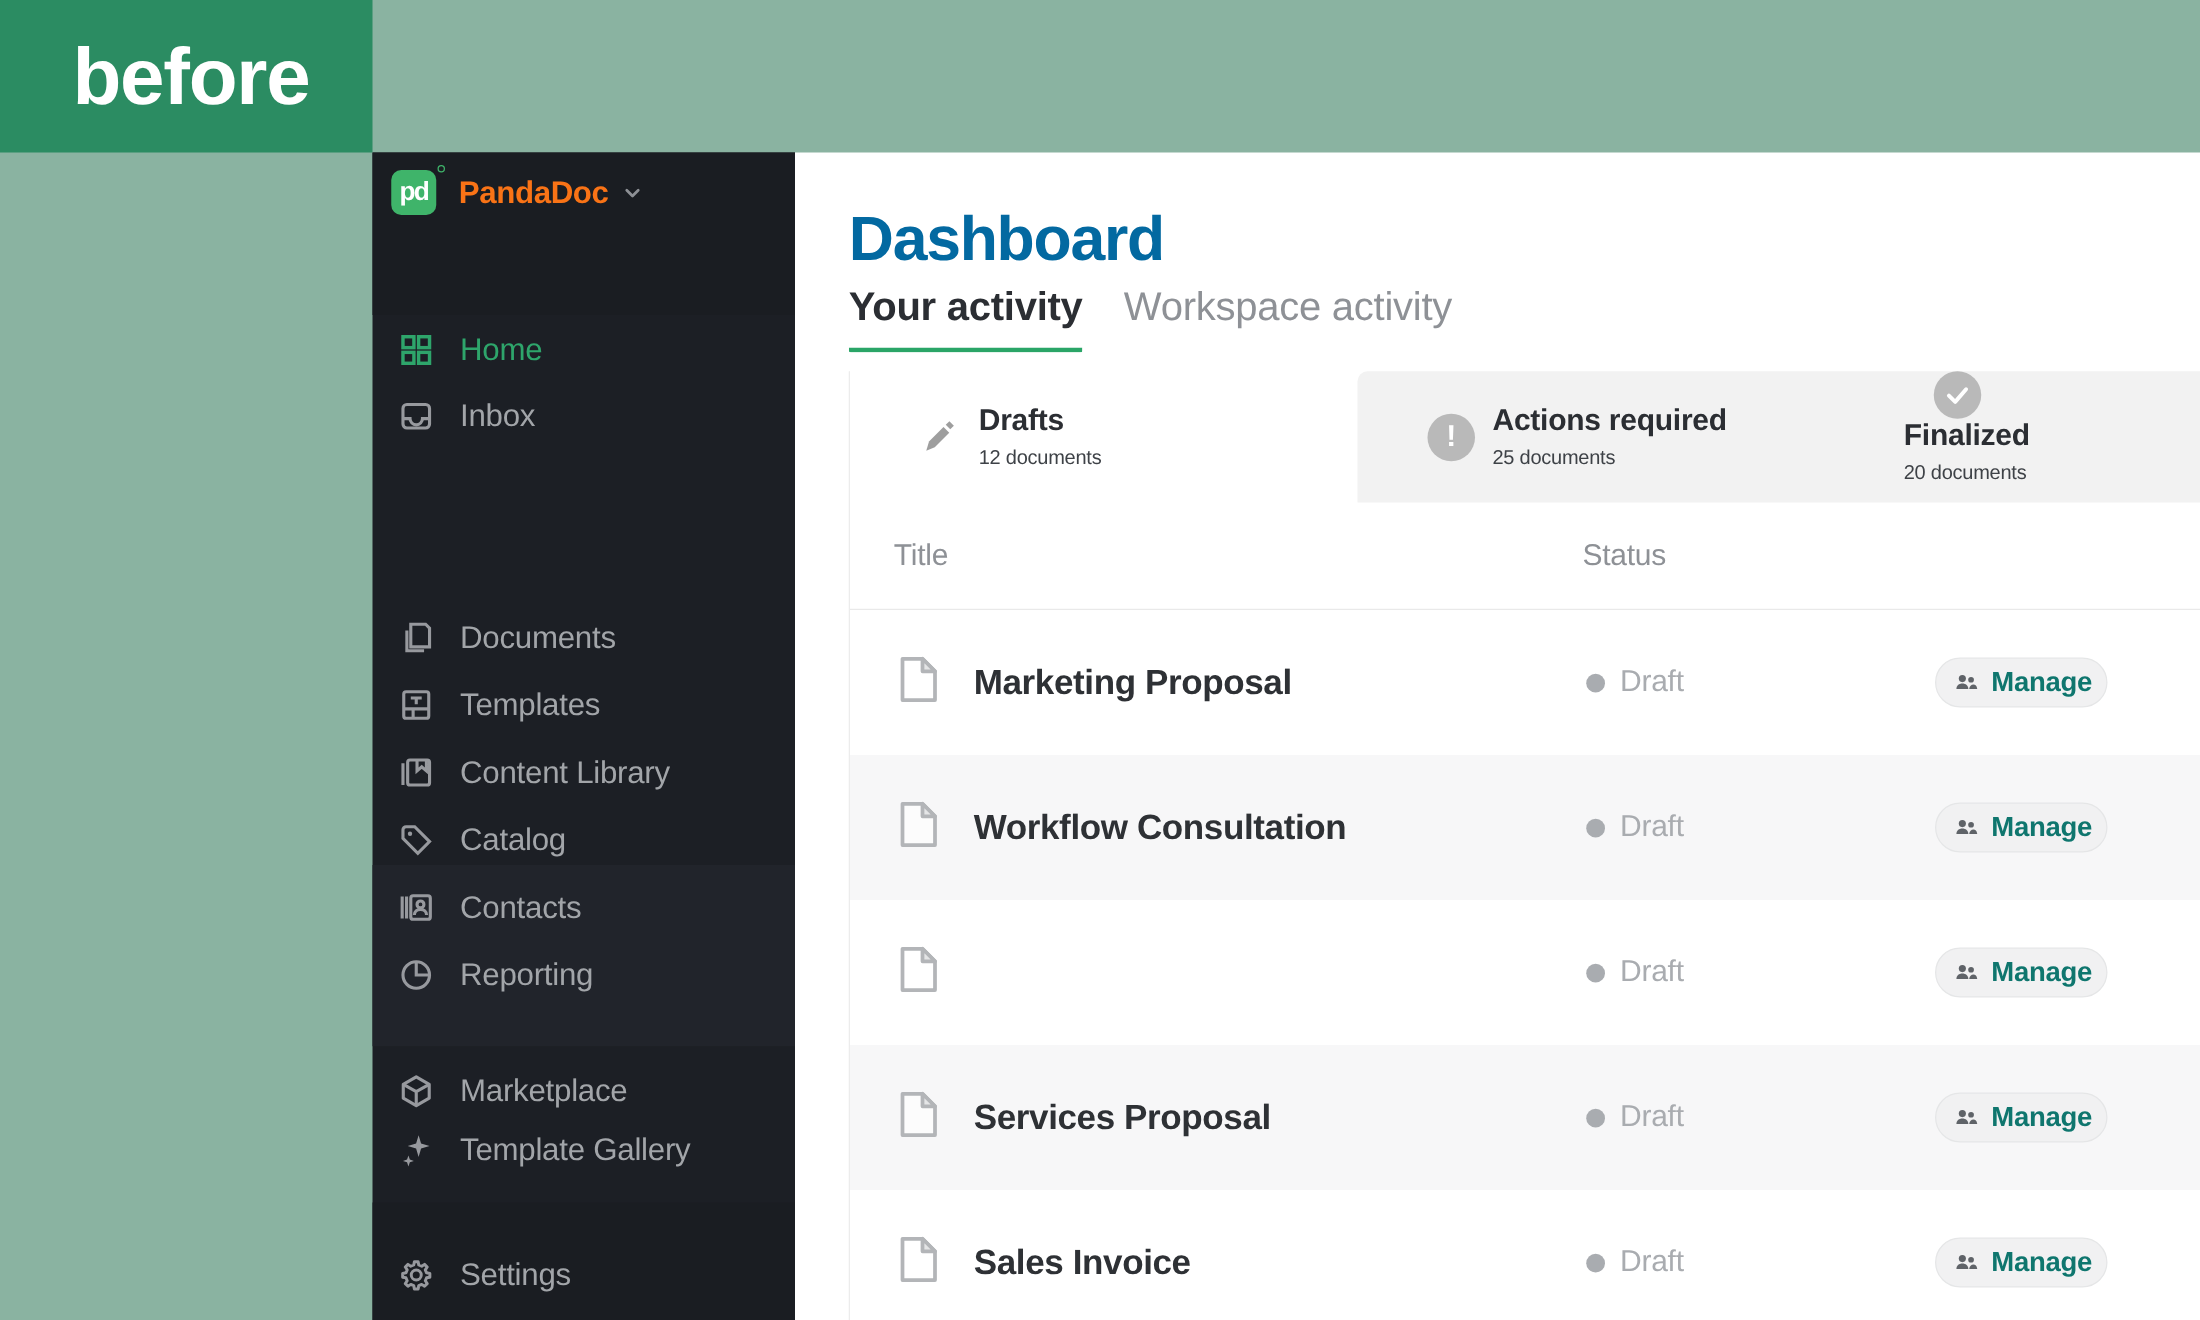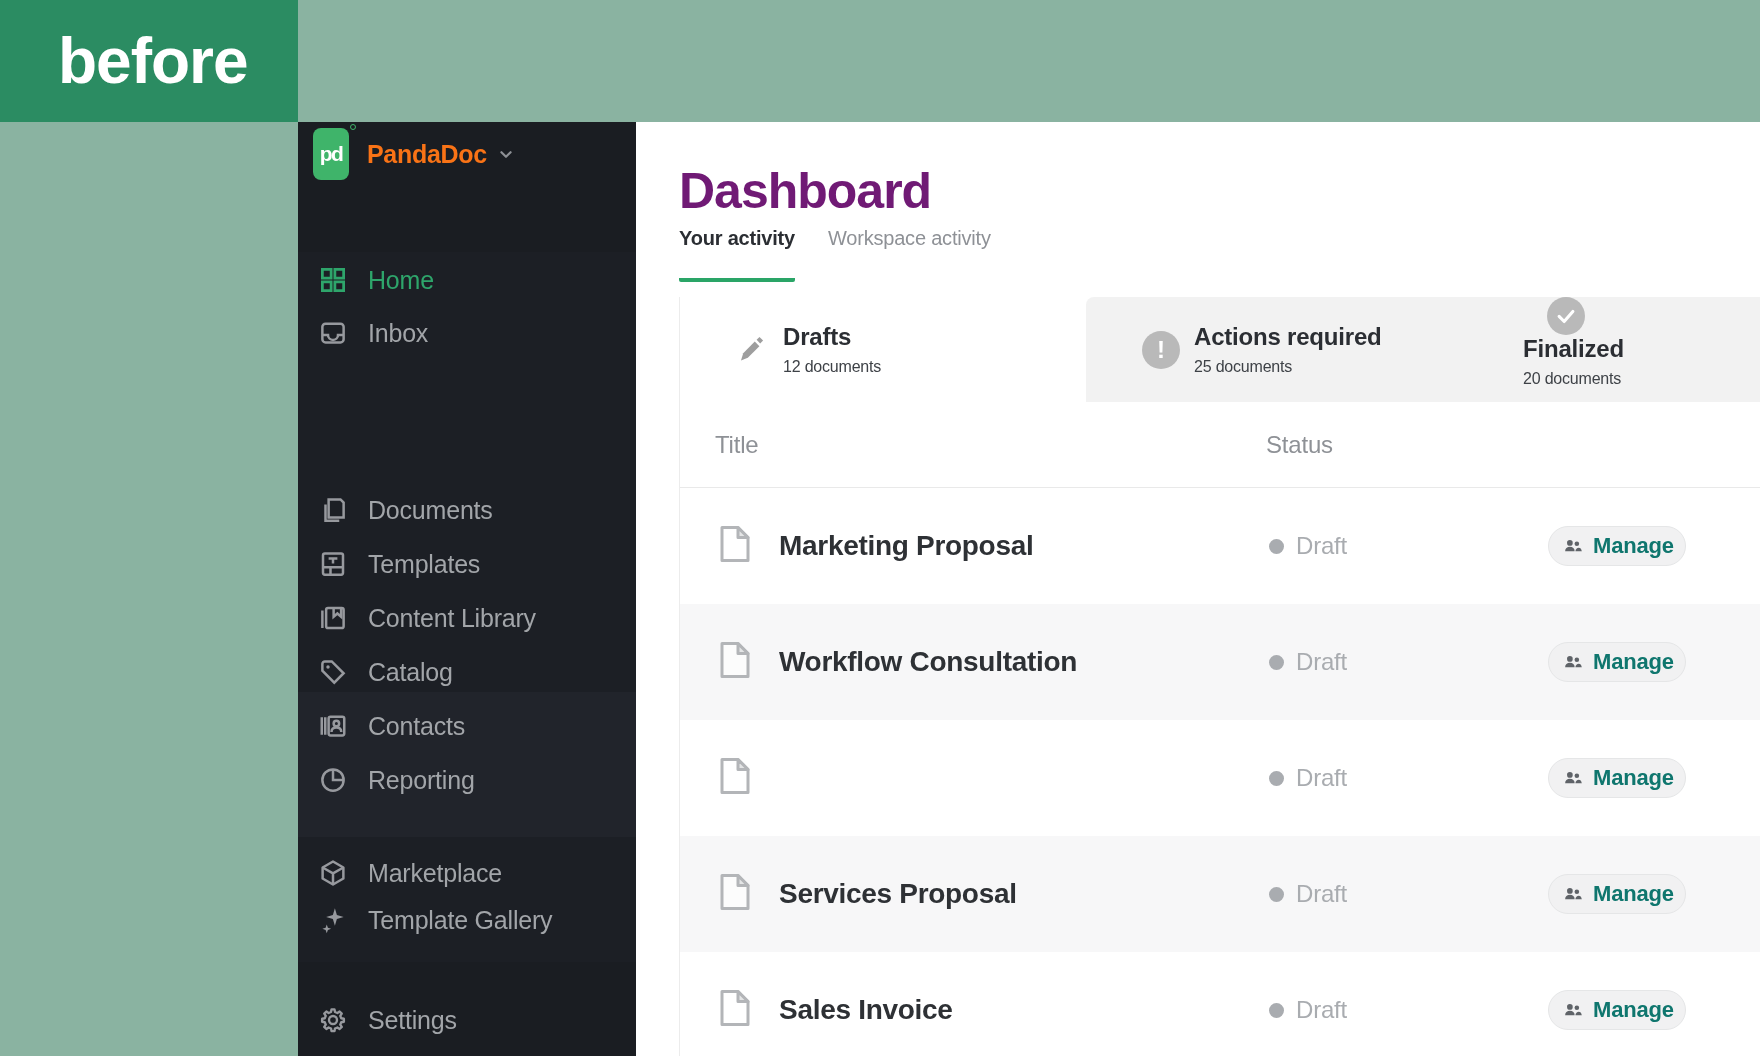--- a/index.html
+++ b/index.html
@@ -13,36 +13,36 @@
     background:#2b8c62; display:flex; align-items:center; }
   .before-badge span { color:#fff; font-size:64px; font-weight:700; letter-spacing:-1px; margin-left:58px; }
 
   
   .sidebar { position:absolute; left:298px; top:122px; width:338px; height:934px; background:#1c1f25; }
   .sb-sec-logo    { position:absolute; left:0; top:0;     width:338px; height:130px; background:#1a1d22; }
   .sb-sec-gap     { position:absolute; left:0; top:570px; width:338px; height:145px; background:#21242b; }
   .sb-sec-bottom  { position:absolute; left:0; top:840px; width:338px; height:94px;  background:#1a1d22; }
 
   .brand { position:absolute; left:15px; top:12px; width:300px; height:40px; display:flex; align-items:center; cursor:pointer; }
-  .brand-logo { width:36px; height:52px; border-radius:8px; background:#3fb46a; color:#fff;
+  .brand-logo { width:36px; height:36px; border-radius:8px; background:#3fb46a; color:#fff;
      display:flex; align-items:center; justify-content:center; font-weight:700; font-size:21px; letter-spacing:-1.5px; position:relative; }
   .brand-logo i { position:absolute; right:-7px; top:-4px; width:6px; height:6px; border:1.5px solid #3fb46a; border-radius:50%; font-style:normal; }
   .brand-name { margin-left:18px; color:#f97316; font-weight:700; font-size:25px; letter-spacing:-0.3px; }
   .brand-caret { margin-left:8px; display:flex; }
 
   .nav-item { position:absolute; left:0; width:338px; height:50px; display:flex; align-items:center; cursor:pointer; }
   .nav-item .nico { position:absolute; left:20px; width:30px; height:30px; display:flex; align-items:center; justify-content:center; }
   .nav-item .nlabel { position:absolute; left:70px; font-size:25px; color:#a2a5a9; letter-spacing:-0.2px; white-space:nowrap; }
   .nav-item.active .nlabel { color:#2ea56b; }
 
   
   .content { position:absolute; left:636px; top:122px; width:1124px; height:934px; background:#ffffff; }
-  .page-title { position:absolute; left:43px; top:40px; font-size:50px; font-weight:700; color:#701a75; letter-spacing:-1px; }
+  .page-title { position:absolute; left:43px; top:40px; font-size:50px; font-weight:700; color:#0369a1; letter-spacing:-1px; }
   .tabs { position:absolute; left:43px; top:105px; display:flex; gap:33px; }
-  .tab { font-size:20px; color:#8e9196; padding-bottom:28px; border-bottom:4px solid transparent; cursor:pointer; letter-spacing:-0.2px; }
+  .tab { font-size:32px; color:#8e9196; padding-bottom:14px; border-bottom:4px solid transparent; cursor:pointer; letter-spacing:-0.2px; }
   .tab.active { color:#2b2e33; font-weight:700; border-bottom-color:#2aa567; border-radius:2px; }
 
   
   .panel { position:absolute; left:43px; top:175px; width:1081px; height:759px; border-left:1px solid #ececec; }
 
   .cards { position:absolute; left:0; top:0; width:1081px; height:105px; display:flex; }
   .card { position:relative; height:105px; cursor:pointer; }
   .card-white { width:406px; background:#ffffff; border-radius:8px 8px 0 0; }
   .cards-gray { flex:1; background:#f2f2f2; border-radius:8px 0 0 0; position:relative; }
   .card-inner { position:absolute; top:0; height:105px; display:flex; align-items:center; }

